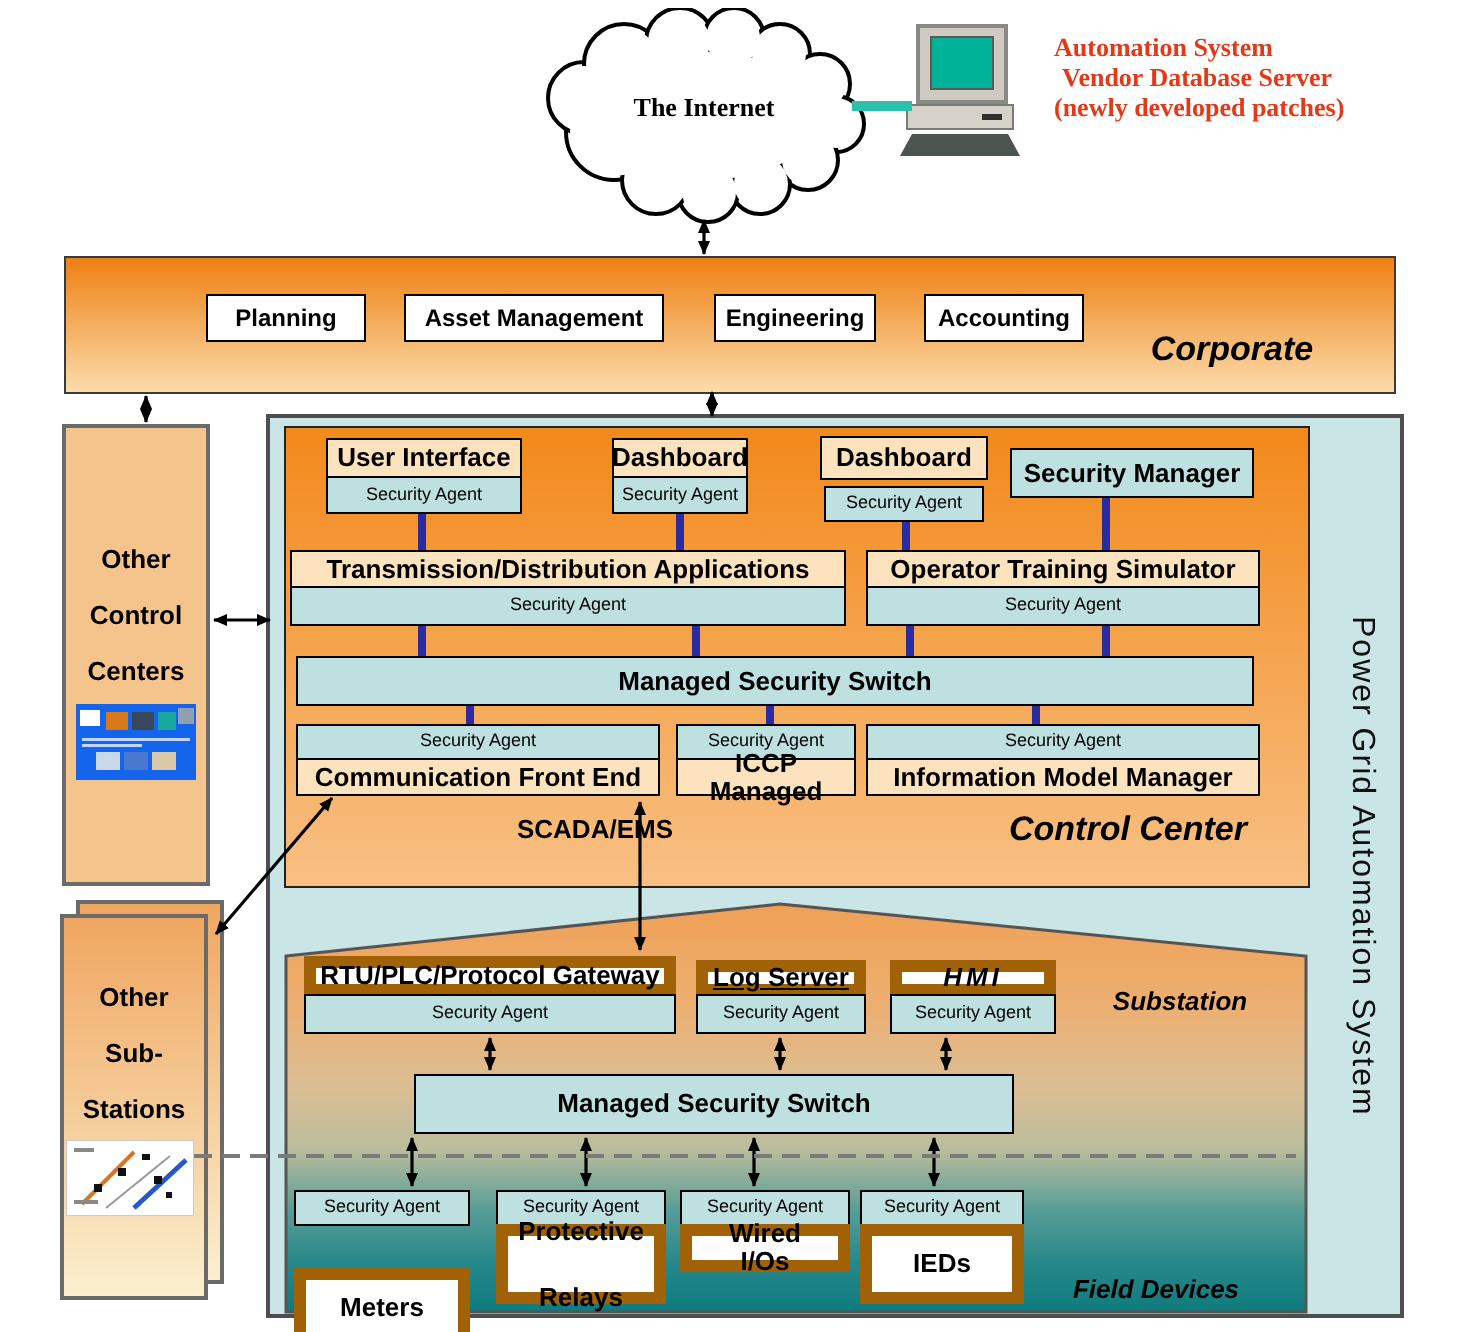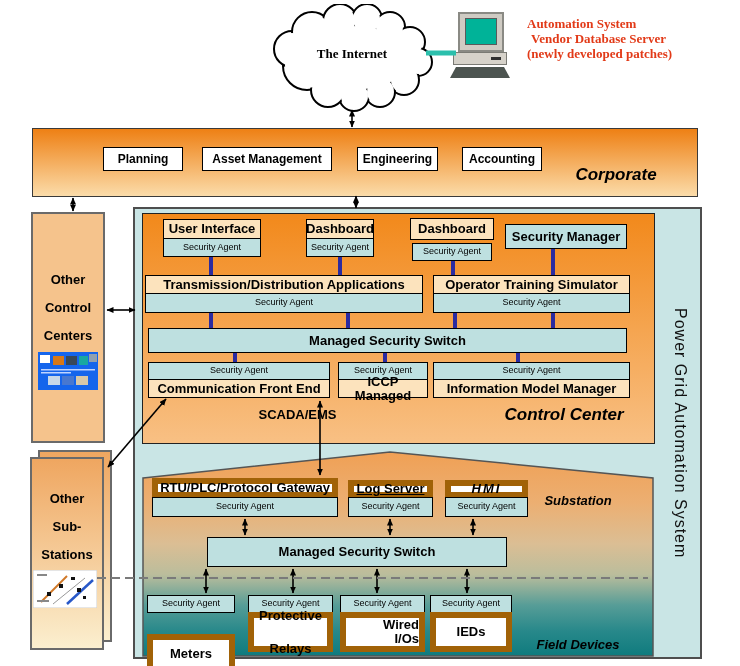--- a/index.html
+++ b/index.html
@@ -138,33 +138,33 @@
 
   <div class="abs ctr" style="left:240px;top:406px;width:115px;height:18px;font-weight:bold;font-size:13px;color:#000;">SCADA/EMS</div>
   <div class="abs ctr ital" style="left:498px;top:404px;width:132px;height:22px;font-size:17px;">Control Center</div>
 
   <div class="abs ctr whdr" style="left:152px;top:478px;width:186px;height:20px;">RTU/PLC/Protocol Gateway</div>
   <div class="abs ctr sa" style="left:152px;top:497px;width:186px;height:20px;">Security Agent</div>
   <div class="abs ctr whdr" style="left:348px;top:480px;width:85px;height:18px;text-decoration:underline;">Log Server</div>
   <div class="abs ctr sa" style="left:348px;top:497px;width:85px;height:20px;">Security Agent</div>
   <div class="abs ctr whdr" style="left:445px;top:480px;width:83px;height:18px;letter-spacing:2px;font-style:italic;">HMI</div>
   <div class="abs ctr sa" style="left:445px;top:497px;width:83px;height:20px;">Security Agent</div>
-  <div class="abs ctr ital" style="left:536px;top:492px;width:84px;height:18px;font-size:13px;">Substation</div>
+  <div class="abs ctr ital" style="left:548px;top:492px;width:84px;height:18px;font-size:13px;">Substation</div>
 
   <div class="abs ctr bluebox" style="left:207px;top:537px;width:300px;height:30px;font-size:13px;">Managed Security Switch</div>
 
   <div class="abs ctr sa" style="left:147px;top:595px;width:88px;height:18px;">Security Agent</div>
   <div class="abs ctr whdr" style="left:147px;top:612px;width:88px;height:40px;margin-top:22px;">Meters</div>
   <div class="abs ctr sa" style="left:248px;top:595px;width:85px;height:18px;">Security Agent</div>
   <div class="abs ctr whdr" style="left:248px;top:612px;width:85px;height:40px;flex-direction:column;gap:19px;">
     <span>Protective</span>
     <span>Relays</span>
   </div>
   <div class="abs ctr sa" style="left:340px;top:595px;width:85px;height:18px;">Security Agent</div>
-  <div class="abs ctr whdr" style="left:340px;top:612px;width:85px;height:40px;flex-direction:column;align-items:flex-end;">
+  <div class="abs ctr whdr" style="left:340px;top:612px;width:85px;height:24px;flex-direction:column;">
     <span>Wired</span>
     <span>I/Os</span>
   </div>
   <div class="abs ctr sa" style="left:430px;top:595px;width:82px;height:18px;">Security Agent</div>
   <div class="abs ctr whdr" style="left:430px;top:612px;width:82px;height:40px;">IEDs</div>
   <div class="abs ctr ital" style="left:528px;top:636px;width:100px;height:18px;font-size:13px;">Field Devices</div>
 
   <div id="occ" class="abs" style="left:31px;top:212px;width:74px;height:231px;">
     <div class="occ-line" style="margin-top:52px;">Other</div>
     <div class="occ-line">Control</div>

